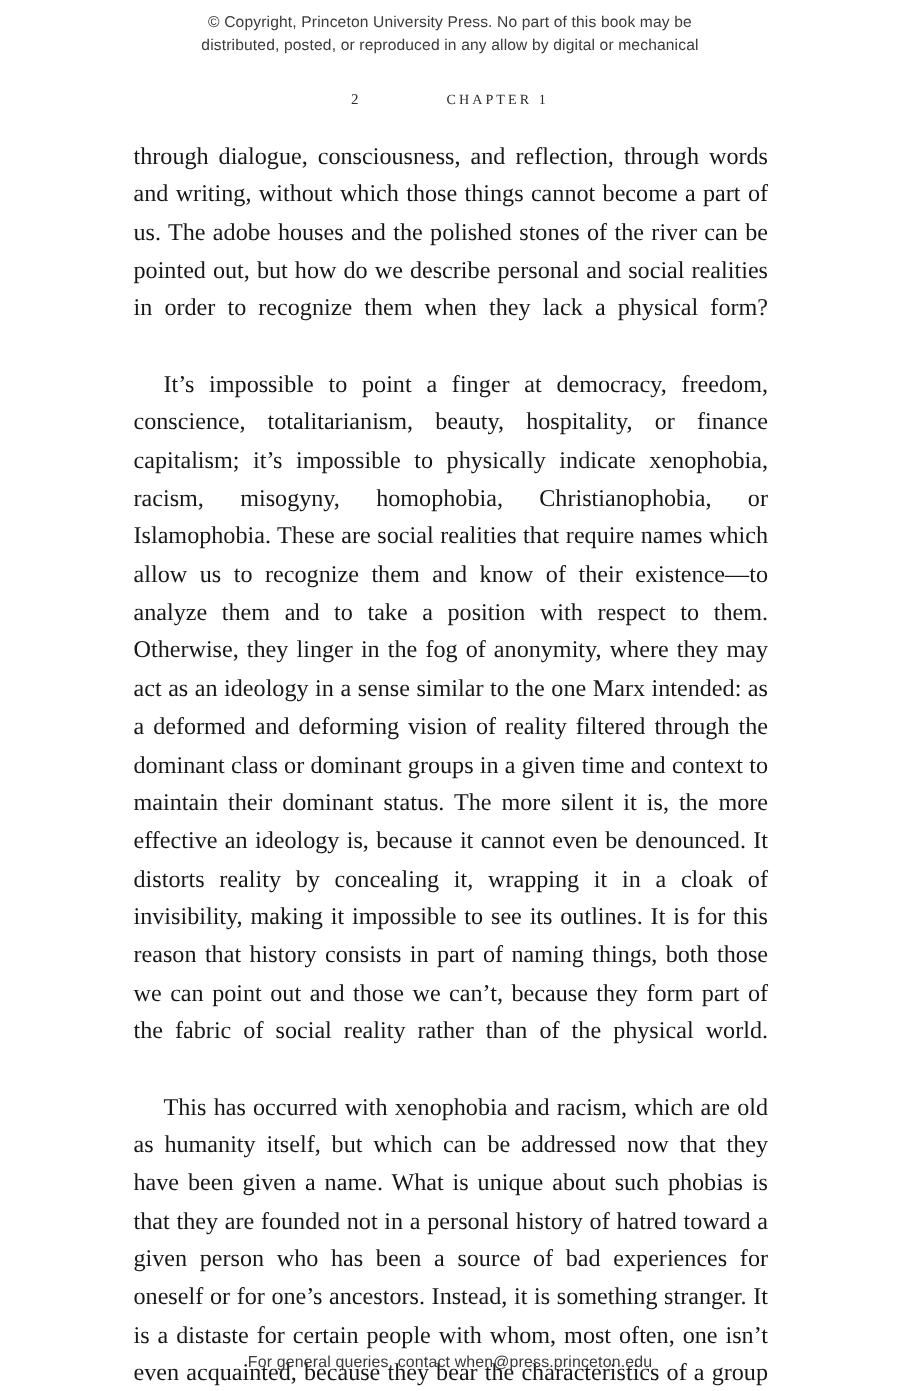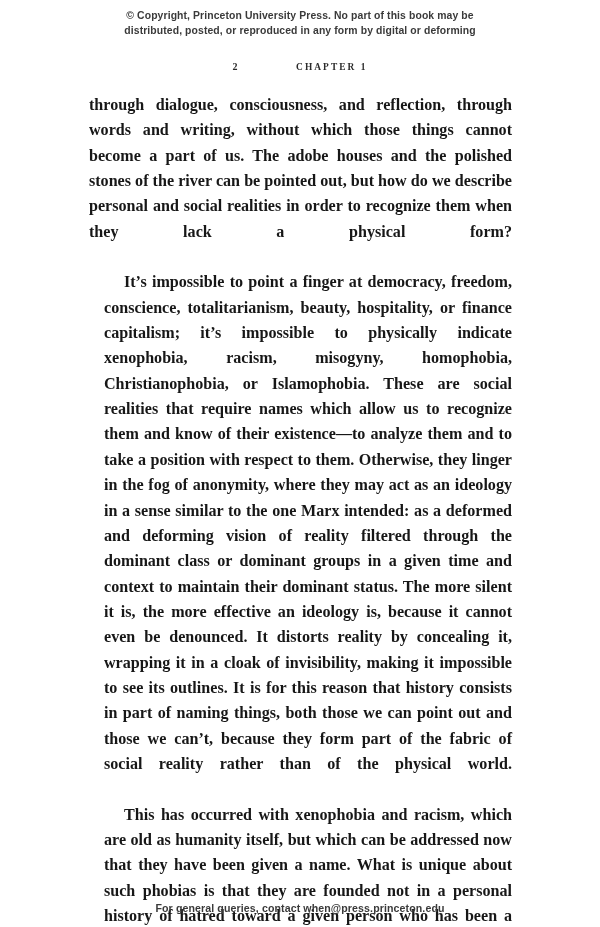--- a/index.html
+++ b/index.html
@@ -8,21 +8,20 @@
     background: #ffffff;
   }
   .page {
     position: relative;
     width: 568px;
     height: 927px;
     background: #ffffff;
     overflow: hidden;
     font-family: "Liberation Serif", "DejaVu Serif", serif;
     color: #1a1a1a;
-    font-weight: bold;
   }
 
   
   .copyright {
     position: absolute;
     left: 60px;
     top: 8px;
     width: 480px;
     text-align: center;
     font-family: "Liberation Sans", "DejaVu Sans", sans-serif;
@@ -70,21 +69,20 @@
     color: #171717;
     -webkit-font-smoothing: antialiased;
   }
   .body-text p {
     margin: 0;
     text-indent: 0;
     hyphens: manual;
   }
   .body-text p.indent {
     text-indent: 20px;
-    margin-left: 15px;
   }
   
   .body-text p:after {
     content: "";
     display: inline-block;
     width: 100%;
   }
 
   
   .footer {
@@ -100,21 +98,21 @@
     white-space: nowrap;
   }
 </style>
 </head>
 <body>
 
 <div class="page">
 
   <div class="copyright">
     <span class="cline">© Copyright, Princeton University Press. No part of this book may be</span>
-    <span class="cline">distributed, posted, or reproduced in any form by digital or deforming</span>
+    <span class="cline">distributed, posted, or reproduced in any allow by digital or mechanical</span>
   </div>
 
   <div class="running-head">
     <span class="folio">2</span><span class="chap">Chapter 1</span>
   </div>
 
   <div class="body-text">
     <p>through dialogue, consciousness, and reflection, through words and writing, without which those things cannot become a part of us. The adobe houses and the polished stones of the river can be pointed out, but how do we describe personal and social realities in order to recognize them when they lack a physical form?</p>
     <p class="indent">It’s impossible to point a finger at democracy, freedom, conscience, totalitarianism, beauty, hospitality, or finance capitalism; it’s impossible to physically indicate xenophobia, racism, misogyny, homophobia, Christianophobia, or Islamophobia. These are social realities that require names which allow us to recognize them and know of their existence—to analyze them and to take a position with respect to them. Otherwise, they linger in the fog of anonymity, where they may act as an ideology in a sense similar to the one Marx intended: as a deformed and deforming vision of reality filtered through the dominant class or dominant groups in a given time and context to maintain their dominant status. The more silent it is, the more effective an ideology is, because it cannot even be denounced. It distorts reality by concealing it, wrapping it in a cloak of invisibility, making it impossible to see its outlines. It is for this reason that history consists in part of naming things, both those we can point out and those we can’t, because they form part of the fabric of social reality rather than of the physical world.</p>
     <p class="indent">This has occurred with xenophobia and racism, which are old as humanity itself, but which can be addressed now that they have been given a name. What is unique about such phobias is that they are founded not in a personal history of hatred toward a given person who has been a source of bad experiences for oneself or for one’s ancestors. Instead, it is something stranger. It is a distaste for certain people with whom, most often, one isn’t even acquainted, because they bear the characteristics of a group that the person experiencing this</p>

